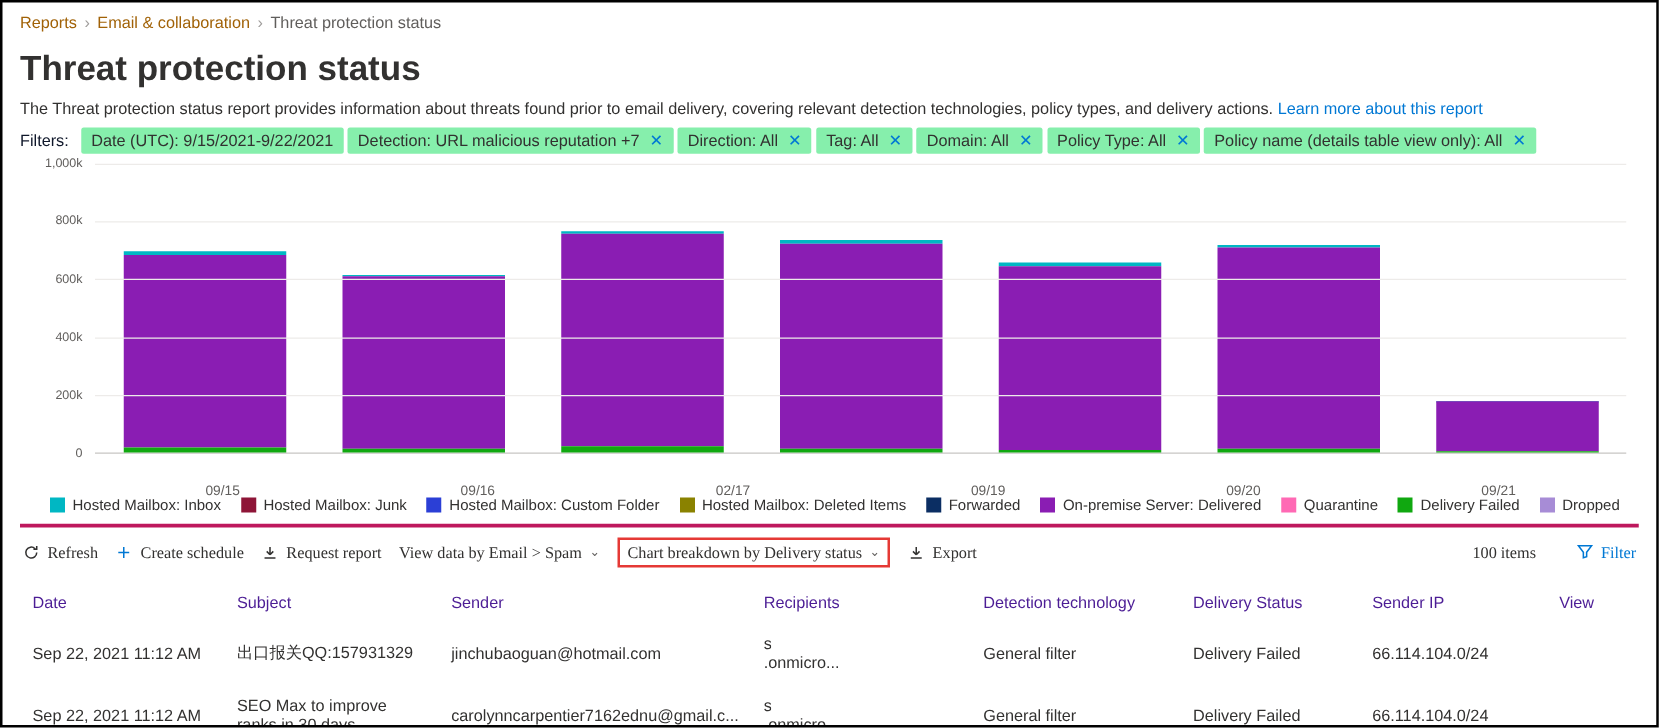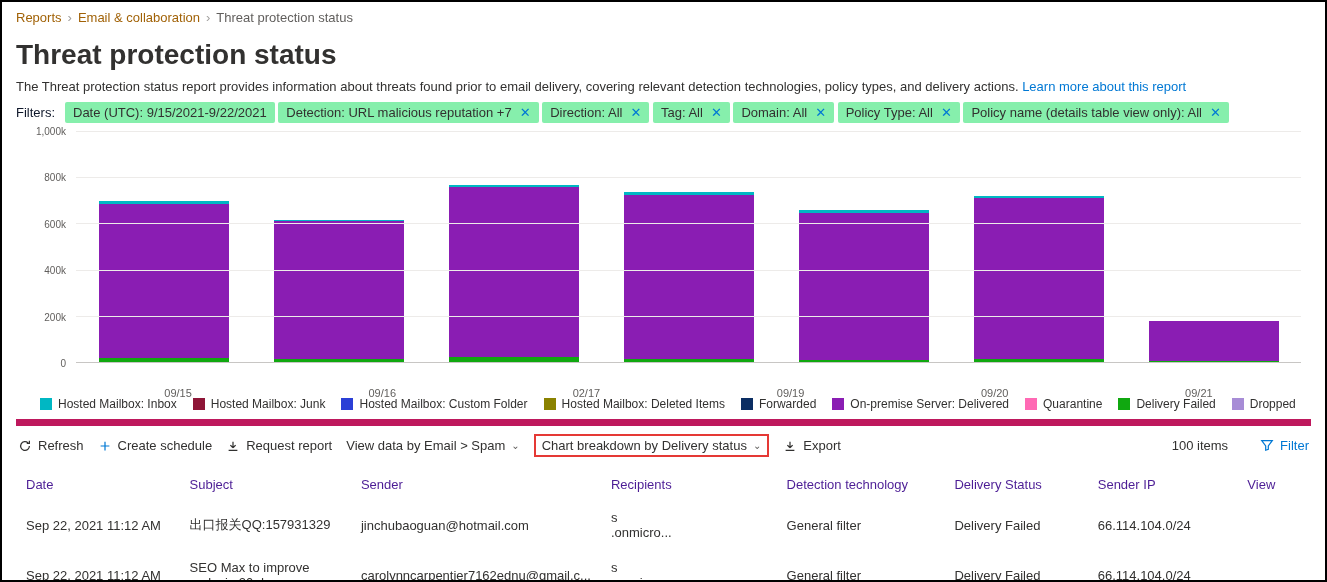--- a/index.html
+++ b/index.html
@@ -36,21 +36,21 @@
   .grid-line { position: absolute; left:0; right:0; border-top: 1px solid #edebe9; }
   .bars { position: absolute; left:0; right:0; top:0; bottom:0; display:flex; justify-content:space-around; align-items:flex-end; }
   .bar-slot { width: 130px; display:flex; flex-direction:column; align-items:center; }
   .bar-stack { width: 130px; display:flex; flex-direction:column-reverse; }
   .seg { width:100%; }
   .x-labels { position:absolute; left:46px; right:0; bottom:0; height:24px; display:flex; justify-content:space-around; }
   .x-label { width:130px; text-align:center; font-size:11px; color:#605e5c; padding-top:4px;margin-top:16px; }
   .legend { display:flex; flex-wrap:wrap; gap:16px; margin: 6px 0 8px 24px; font-size:12px; color:#323130; }
   .legend-item { display:inline-flex; align-items:center; gap:6px; }
   .swatch { width:12px; height:12px; display:inline-block; }
-  .toolbar { display:flex; align-items:center; gap:14px; padding: 8px 2px; font-size:13px; color:#323130; border-top:7px solid #be185d; }
+  .toolbar { display:flex; align-items:center; gap:14px; padding: 8px 2px; font-size:13px; color:#323130; border-top:3px solid #be185d;font-family:Liberation Serif, serif; }
   .toolbar .spacer { flex:1; }
   .tb-btn { display:inline-flex; align-items:center; gap:6px; cursor:pointer; }
   .tb-btn svg { width:14px; height:14px; }
   .dropdown { display:inline-flex; align-items:center; gap:6px; cursor:pointer; }
   .chev { font-size:10px; color:#605e5c; }
   .highlight-box { border: 2px solid #e53935; padding: 2px 6px; }
   .items-count { color:#323130; }
   .filter-right { display:inline-flex; align-items:flex-start; gap:6px; cursor:pointer; color:#0078d4; margin-left:18px; }
   .table { width:100%; border-collapse:collapse; font-size:13px; margin-top:4px; }
   .table th { text-align:left; font-weight:400; color:#4c1d95; padding: 8px 10px; }

